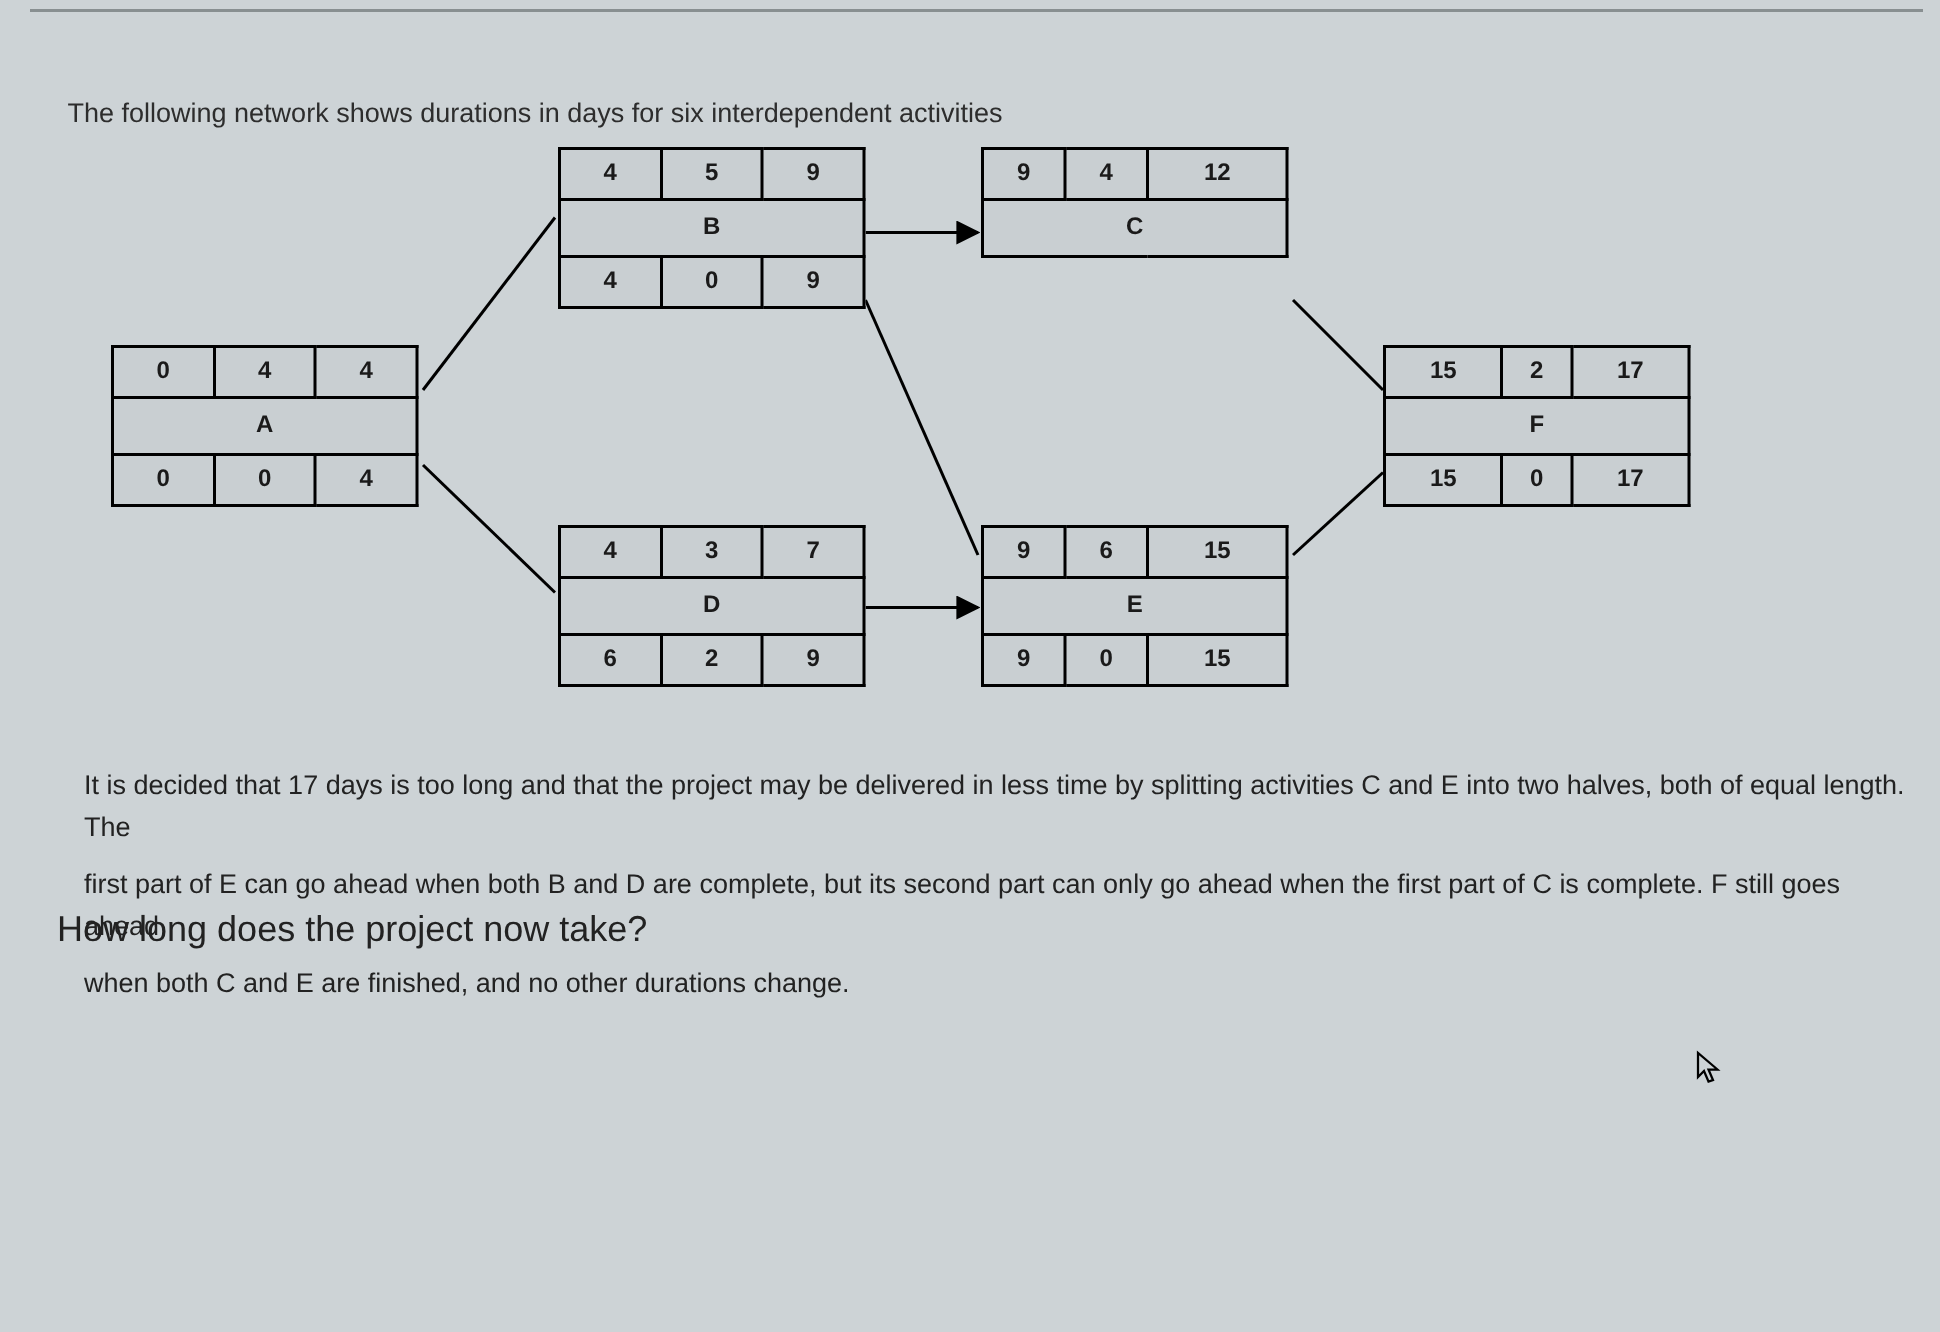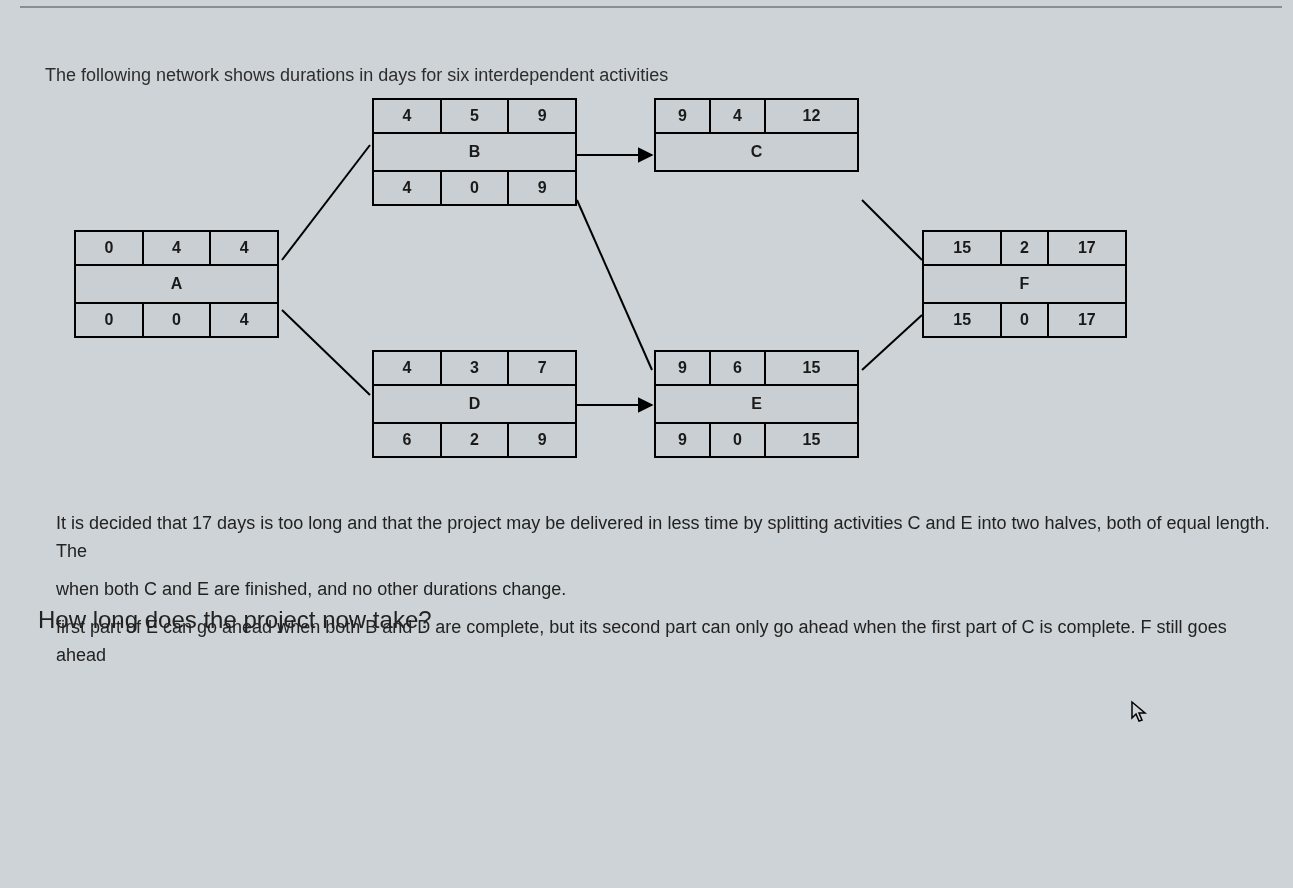--- a/index.html
+++ b/index.html
@@ -254,22 +254,22 @@
               <td>0</td>
               <td>17</td>
             </tr>
       </tbody>
         </table>
     </div>
   </div>
 
   <div class="desc">
     <p>It is decided that 17 days is too long and that the project may be delivered in less time by splitting activities C and E into two halves, both of equal length.  The</p>
+    <p>first part of E can go ahead when both B and D are complete, but its second part can only go ahead when the first part of C is complete.  F still goes ahead</p>
     <p>when both C and E are finished, and no other durations change.</p>
-    <p>first part of E can go ahead when both B and D are complete, but its second part can only go ahead when the first part of C is complete.  F still goes ahead</p>
   </div>
 
   <div class="question">How long does the project now take?</div>
 
 
   <div class="cursor">
     <svg width="20" height="24" viewBox="0 0 20 24">
       <path d="M2 2 L2 18 L6 14 L9 21 L12 20 L9 13 L15 13 Z" fill="none" stroke="#000" stroke-width="1.5"></path>
     </svg>
   </div>

